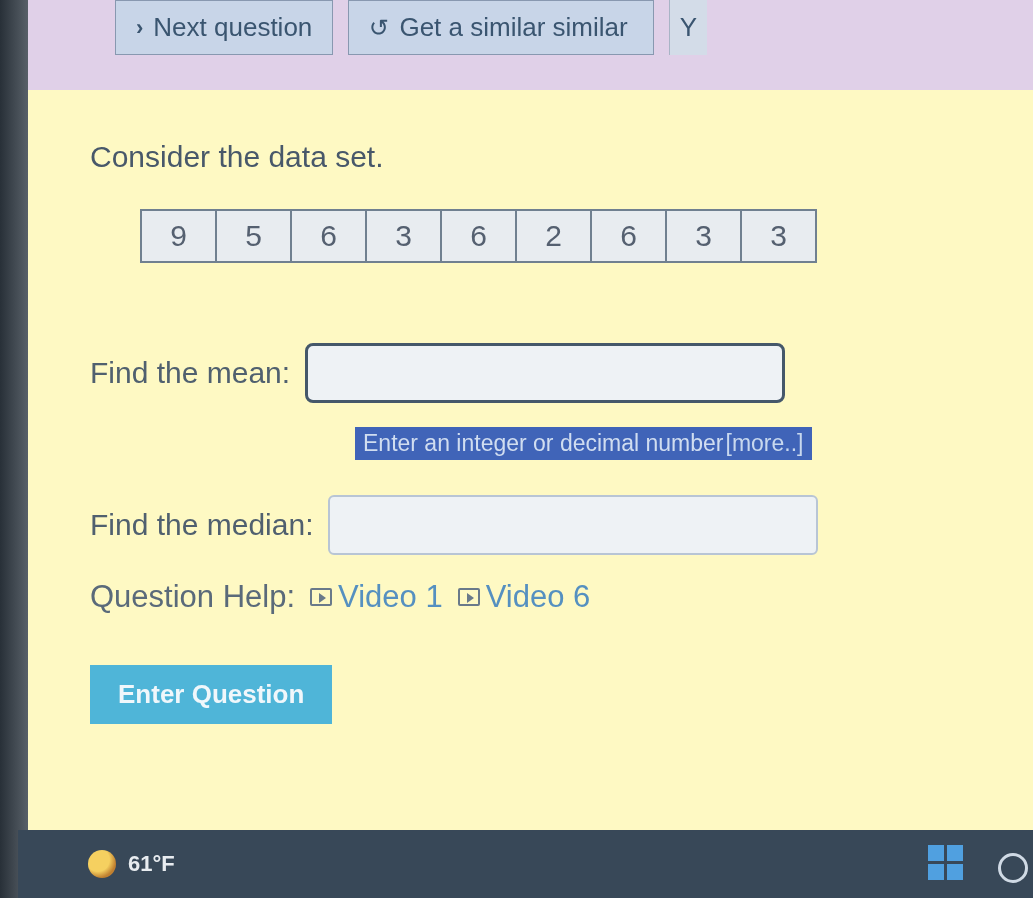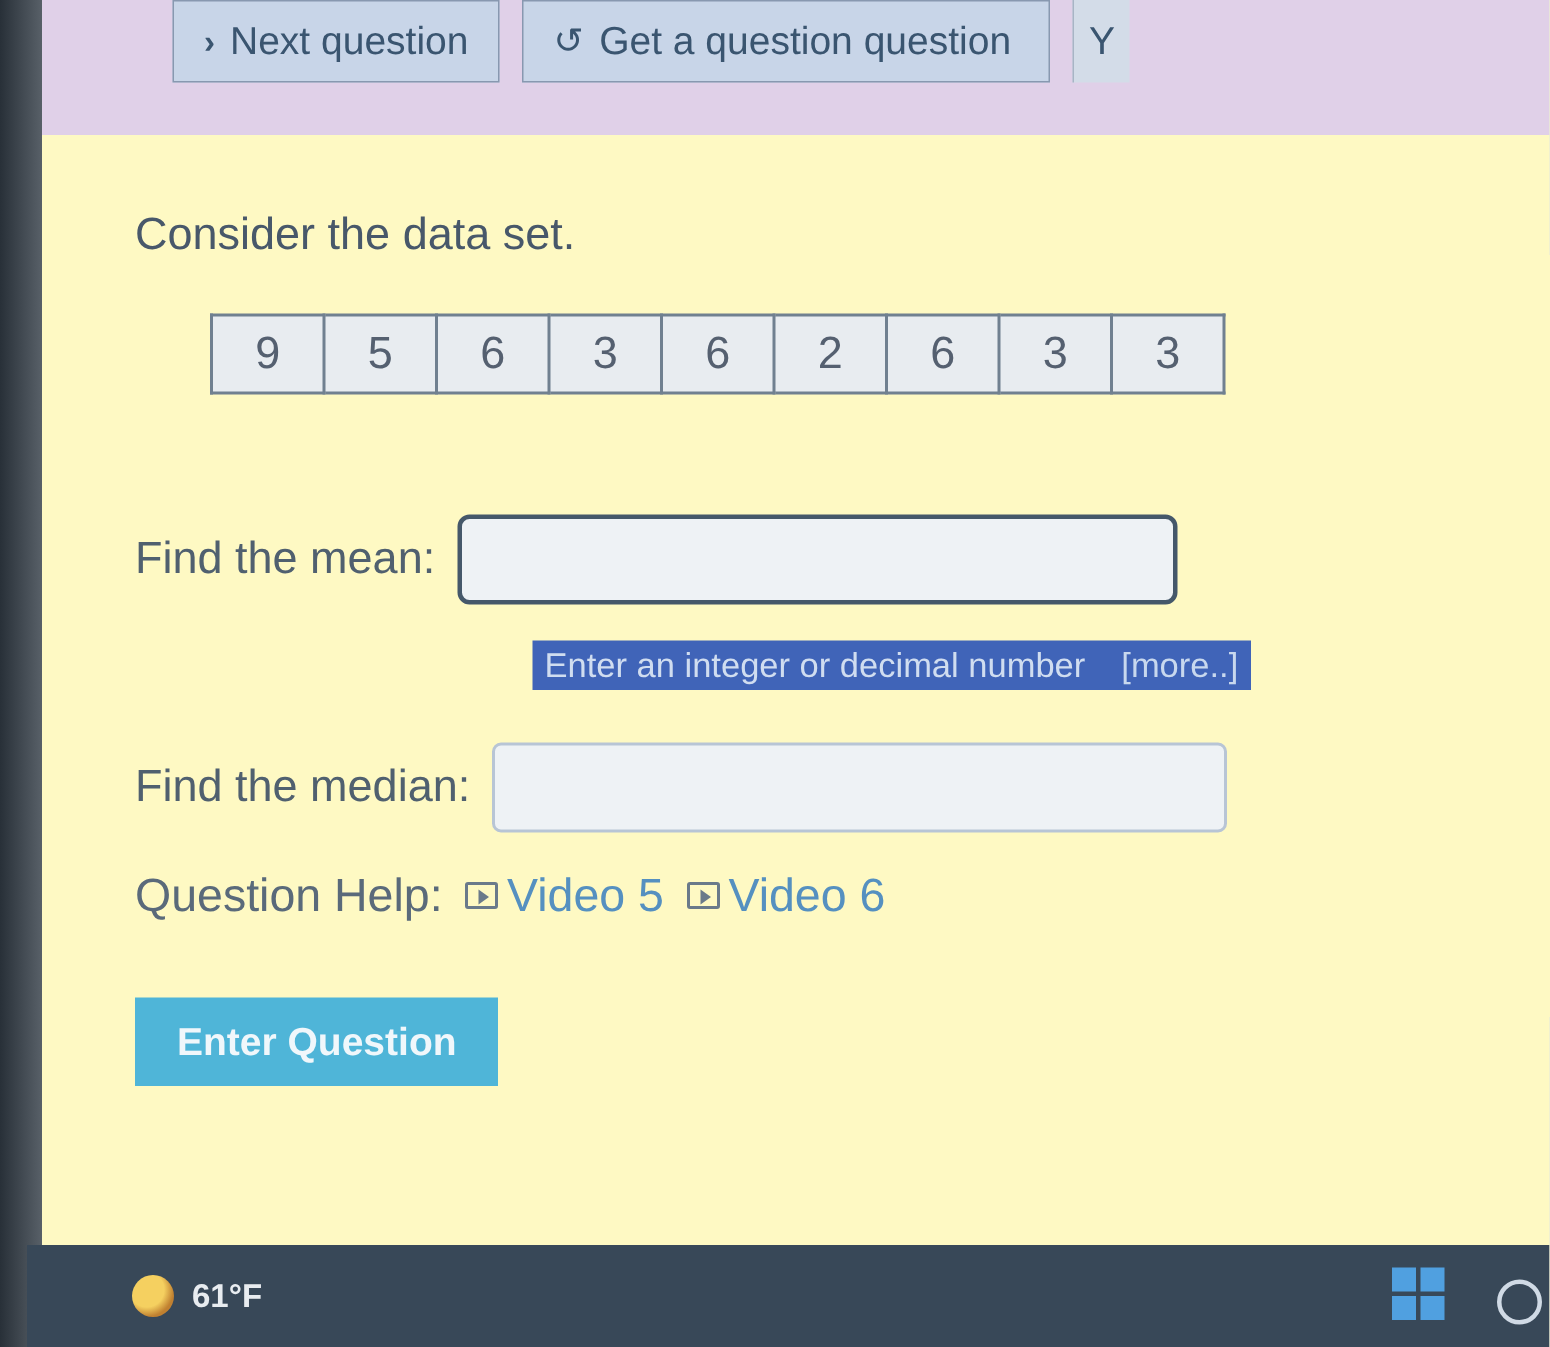--- a/index.html
+++ b/index.html
@@ -94,21 +94,21 @@
       background: #4064b8;
       color: #d0ddf0;
       font-size: 23px;
       padding: 3px 8px;
       display: inline-flex;
       align-items: center;
       margin-bottom: 25px;
     }
     .hint-more {
       color: #c8d8ee;
-      margin-left: 24px;
+      margin-left: 2px;
     }
     .input-median {
       width: 490px;
       height: 60px;
       border: 2px solid #b8c5d5;
       border-radius: 6px;
       background: #eef2f5;
       font-size: 24px;
       padding: 0 10px;
       outline: none;
@@ -213,21 +213,21 @@
 
 <div class="left-edge"></div>
 
 <div class="top-bar">
   <button class="btn-top">
     <span class="icon">›</span>
     <span>Next question</span>
   </button>
   <button class="btn-top btn-similar">
     <span class="refresh-icon">↻</span>
-    <span>Get a question question</span>
+    <span>Get a similar similar</span>
   </button>
   <div class="truncated-btn">
     <span>Y</span>
   </div>
 </div>
 
 <div class="content">
   <div class="prompt">Consider the data set.</div>
 
   <table class="data-table">
@@ -257,21 +257,21 @@
 
   <div class="field-row median-row">
     <span class="field-label">Find the median:</span>
     <input class="input-median" type="text" value="" style="">
   </div>
 
   <div class="help-row">
     <span>Question Help:</span>
     <a class="video-link">
       <span class="play-box"></span>
-      <span>Video 5</span>
+      <span>Video 1</span>
     </a>
     <a class="video-link">
       <span class="play-box"></span>
       <span>Video 6</span>
     </a>
   </div>
 
   <button class="submit-btn">
     <span>Enter Question</span>
   </button>

